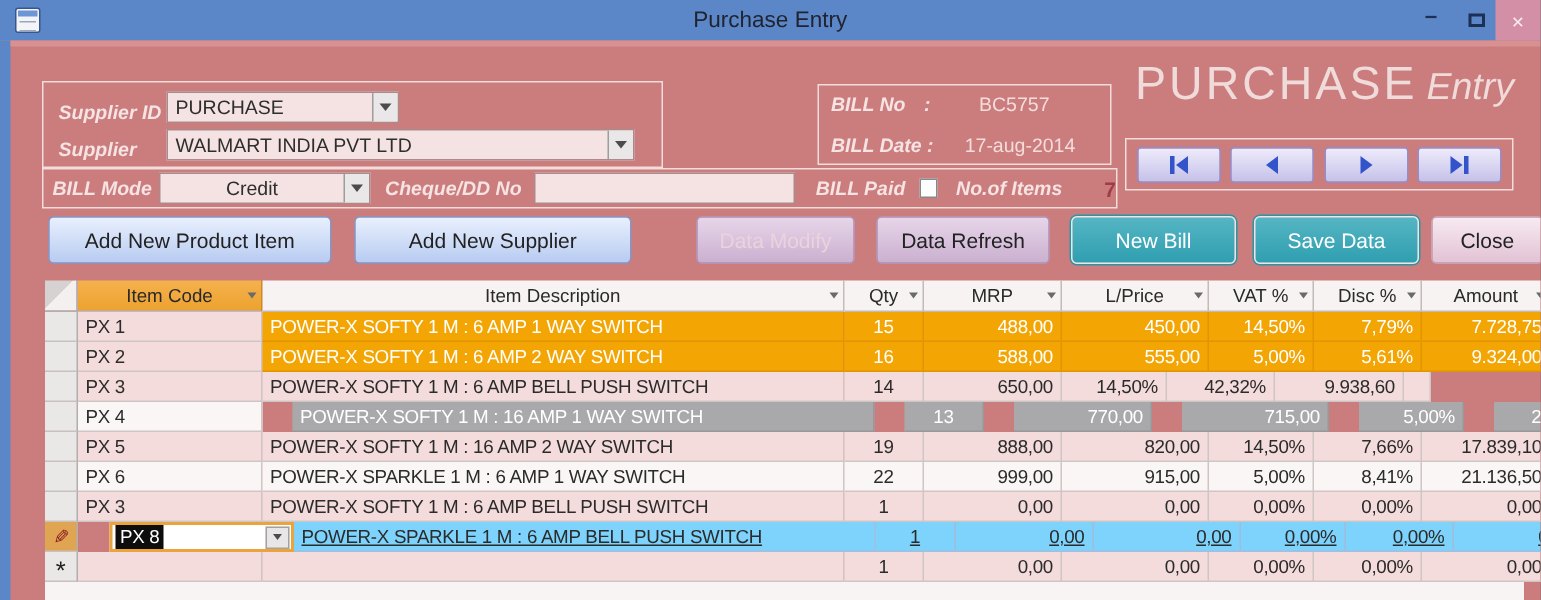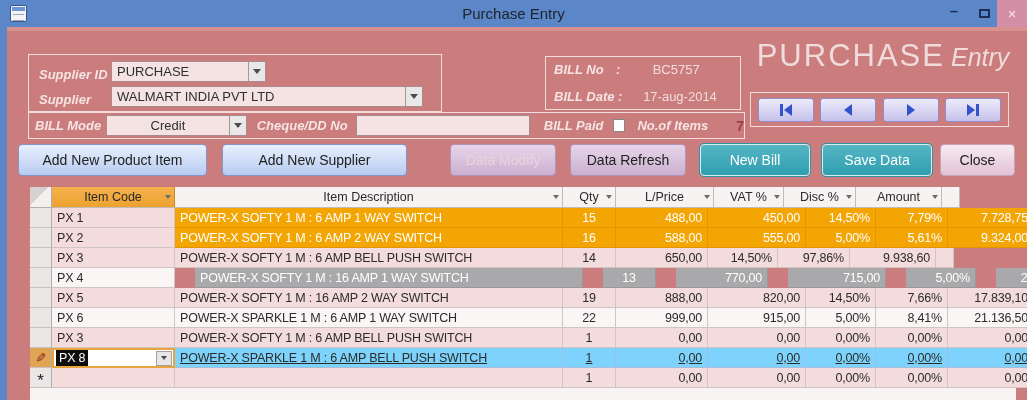--- a/index.html
+++ b/index.html
@@ -48,21 +48,21 @@
   .nav-tri-r { width:0;height:0;border-top:6px solid transparent;border-bottom:6px solid transparent;border-left:8px solid #3353cb; }
   .nav-tri-l { width:0;height:0;border-top:6px solid transparent;border-bottom:6px solid transparent;border-right:8px solid #3353cb; }
   .nav-bar { width:3px; height:12px; background:#3353cb; }
 
   .grp-mode { left:28px; top:112px; width:717px; height:27px; display:flex; align-items:center; }
   .grp-mode .lbl { margin-left:6px; }
   .cb { width:13px; height:13px; background:#fdfdfd; border:1px solid #888; margin-left:9px; }
   .items-val { color:#9e3d47; font-weight:bold; font-size:14px; margin-left:28px; }
 
   
-  .btn { position:absolute; top:144px; height:32px; border-radius:4px; display:flex; align-items:center; justify-content:center; font-size:14px; color:#222; cursor:pointer; }
+  .btn { position:absolute; top:144px; height:32px; border-radius:4px; display:flex; align-items:center; justify-content:center; font-size:14px; color:#222; cursor:pointer;margin-left:14px; }
   .btn-blue  { background:linear-gradient(#e9f0fd,#b7cbf1); border:1px solid #8595c5; }
   .btn-mauve { background:linear-gradient(#e7d5e9,#cab0d0); border:1px solid #b294ba; }
   .btn-mauve.disabled { color:#ecd2dc; cursor:default; }
   .btn-teal  { background:linear-gradient(#55b5c3,#2f9fb0); border:1px solid #daeef1; box-shadow:0 0 0 1px #2f93a3; color:#fff; }
   .btn-pink  { background:linear-gradient(#f7eaf1,#e2c2d5); border:1px solid #c7a1b8; }
 
   
   .sheet { position:absolute; left:30px; top:187px; }
   .hrow, .trow { display:flex; }
   .hrow { height:21px; }
@@ -78,21 +78,21 @@
 
   .cell { border-right:1px solid #cfc5c5; border-bottom:1px solid #cfc5c5; font-size:12.5px; letter-spacing:-0.2px; color:#2b2b2b; display:flex; align-items:center; padding:0 5px; white-space:nowrap; overflow:hidden; }
   .al { justify-content:flex-start; } .ac { justify-content:center; } .ar { justify-content:flex-end; }
   .w-code{width:123px} .w-desc{width:388px} .w-qty{width:53px} .w-mrp{width:92px} .w-lp{width:98px}
   .w-vat{width:70px} .w-disc{width:72px} .w-amt{width:86px} .w-extra{width:18px}
   .t-pink,.h-pink { background:#f4dcdc; }
   .t-white,.h-white { background:#faf6f6; }
   .h-orange { background:#f3a504; color:#fff; border-right-color:#e29500; border-bottom-color:#e29500; }
   .h-gray { background:#a9a9ab; color:#fff; border-right-color:#98989a; border-bottom-color:#98989a;margin-left:20px; }
   .h-blue { background:#7dd3fc; border-right-color:#a3bede; border-bottom-color:#a3bede;text-decoration:underline; }
-  .editcell { background:#fff; border:2px solid #e9a43c; padding:0 0 0 2px; justify-content:space-between; }
+  .editcell { background:#fff; border:2px solid #e9a43c; padding:0 0 0 2px; justify-content:space-between;margin-left:21px; }
   .seltext { background:#0d0d0d; color:#fff; padding:1px 3px; font-size:12.5px; }
   .combo-mini { width:16px; height:15px; background:#e8e6e6; border:1px solid #a5a1a1; display:flex; align-items:center; justify-content:center; margin-right:1px; }
   .combo-mini .tri { border-left-width:3.5px; border-right-width:3.5px; border-top-width:4.5px; }
   .bottom-fill { width:986px; height:12px; background:#f9f4f4; }
 </style>
 </head>
 <body>
 
 <div class="window">
 
@@ -194,20 +194,24 @@
       <div class="hcell hl w-code">
           <span>Item Code</span>
           <span class="harrow"></span>
         </div>
       <div class="hcell w-desc">
           <span>Item Description</span>
           <span class="harrow"></span>
         </div>
       <div class="hcell w-qty">
           <span>Qty</span>
+          <span class="harrow"></span>
+        </div>
+      <div class="hcell w-mrp">
+          <span>MRP</span>
           <span class="harrow"></span>
         </div>
       <div class="hcell w-lp">
           <span>L/Price</span>
           <span class="harrow"></span>
         </div>
       <div class="hcell w-vat">
           <span>VAT %</span>
           <span class="harrow"></span>
         </div>
@@ -246,21 +250,21 @@
           <div class="cell w-amt ar h-orange">9.324,00</div>
           <div class="cell w-extra h-orange"></div>
         </div>
         <div class="trow">
           <div class="scell"></div>
           <div class="cell w-code al t-pink">PX 3</div>
           <div class="cell w-desc al h-pink">POWER-X SOFTY 1 M : 6 AMP BELL PUSH SWITCH</div>
           <div class="cell w-qty ac h-pink">14</div>
           <div class="cell w-mrp ar h-pink">650,00</div>
           <div class="cell w-vat ar h-pink">14,50%</div>
-          <div class="cell w-disc ar h-pink">97,86%</div>
+          <div class="cell w-disc ar h-pink">42,32%</div>
           <div class="cell w-amt ar h-pink">9.938,60</div>
           <div class="cell w-extra h-pink"></div>
         </div>
         <div class="trow">
           <div class="scell"></div>
           <div class="cell w-code al t-white">PX 4</div>
           <div class="cell w-desc al h-gray">POWER-X SOFTY 1 M : 16 AMP 1 WAY SWITCH</div>
           <div class="cell w-qty ac h-gray">13</div>
           <div class="cell w-mrp ar h-gray">770,00</div>
           <div class="cell w-lp ar h-gray">715,00</div>

